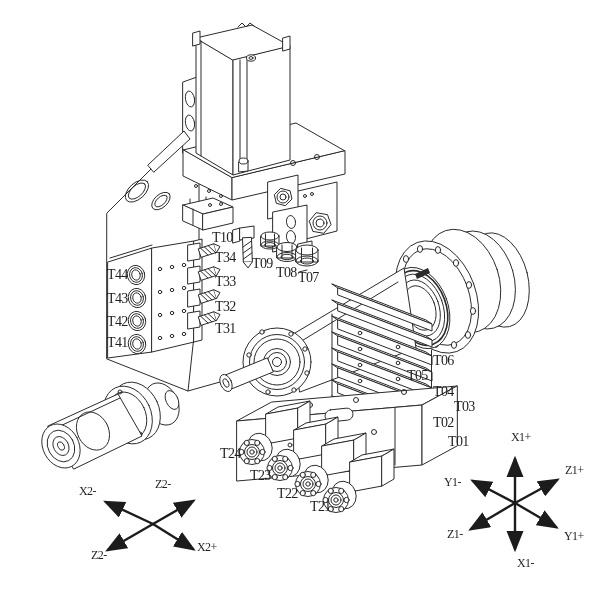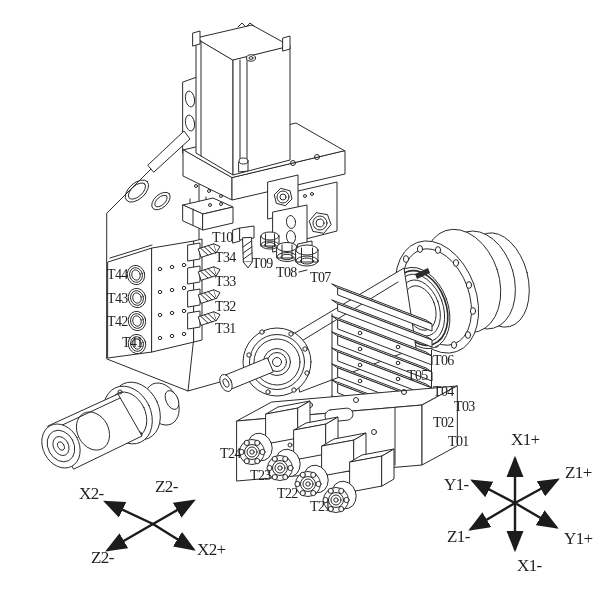--- a/index.html
+++ b/index.html
@@ -1,20 +1,20 @@
 <!DOCTYPE html>
 <html><head>
 <meta charset="utf-8">
 <style>
   html,body{margin:0;padding:0;background:#ffffff;}
   body{width:600px;height:600px;overflow:hidden;}
   .stage{position:relative;width:540px;height:600px;font-family:Liberation Serif, serif;}
   .stage svg{position:absolute;left:0;top:0;}
   .lbl{position:absolute;font-size:14px;line-height:1;letter-spacing:-0.6px;color:#1f1f1f;white-space:pre;}
-  .axl{font-size:17px;}
+  .axl{font-size:12px;}
   
   svg *{vector-effect:non-scaling-stroke;}
   svg path,svg ellipse,svg circle,svg line,svg polyline,svg polygon,svg rect{
     fill:none;stroke:#2b2b2b;stroke-width:1;stroke-linejoin:round;stroke-linecap:round;}
   svg .w{fill:#ffffff;}
   svg .d{fill:#2b2b2b;stroke:none;}
   svg .ax{stroke:#1c1c1c;stroke-width:2.4;}
   svg .thk{stroke-width:1.6;}
 </style>
 </head>
@@ -493,28 +493,28 @@
     <line class="ax" x1="515" y1="503" x2="471" y2="529" marker-end="url(#ah)"></line>
     <line class="ax" x1="515" y1="503" x2="556" y2="527" marker-end="url(#ah)"></line>
   </g>
 </svg>
 
 <div>
   <span class="lbl" style="left:212px;top:231px">T10</span>
   <span class="lbl" style="left:215px;top:251px">T34</span>
   <span class="lbl" style="left:252px;top:257px">T09</span>
   <span class="lbl" style="left:276px;top:266px">T08</span>
-  <span class="lbl" style="left:310px;top:271px">T07</span>
+  <span class="lbl" style="left:298px;top:271px">T07</span>
   <span class="lbl" style="left:215px;top:275px">T33</span>
   <span class="lbl" style="left:215px;top:300px">T32</span>
   <span class="lbl" style="left:215px;top:322px">T31</span>
   <span class="lbl" style="left:107px;top:268px">T44</span>
   <span class="lbl" style="left:107px;top:292px">T43</span>
   <span class="lbl" style="left:107px;top:315px">T42</span>
-  <span class="lbl" style="left:122px;top:336px">T41</span>
+  <span class="lbl" style="left:107px;top:336px">T41</span>
   <span class="lbl" style="left:433px;top:354px">T06</span>
   <span class="lbl" style="left:407px;top:369px">T05</span>
   <span class="lbl" style="left:433px;top:385px">T04</span>
   <span class="lbl" style="left:454px;top:400px">T03</span>
   <span class="lbl" style="left:433px;top:416px">T02</span>
   <span class="lbl" style="left:448px;top:435px">T01</span>
   <span class="lbl" style="left:220px;top:447px">T24</span>
   <span class="lbl" style="left:250px;top:469px">T23</span>
   <span class="lbl" style="left:277px;top:487px">T22</span>
   <span class="lbl" style="left:310px;top:500px">T21</span>

